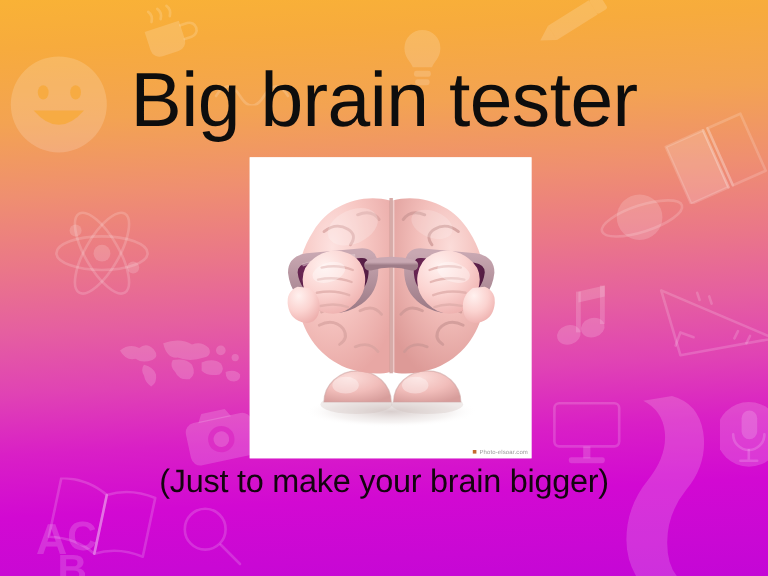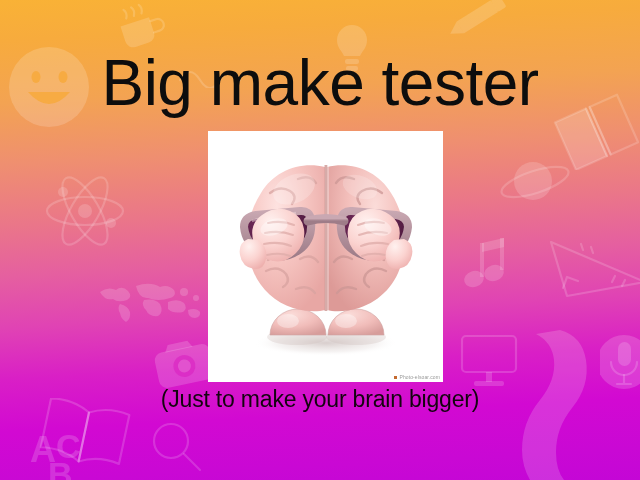--- a/index.html
+++ b/index.html
@@ -88,21 +88,21 @@
     vertical-align: middle;
   }
 
   
   #subtitle {
     position: absolute;
     left: 0;
     right: 0;
     top: 386px;
     text-align: center;
-    font-size: 23px;
+    font-size: 27px;
     font-weight: 300;
     color: #14040f;
     letter-spacing: -0.2px;
     white-space: nowrap;
   }
 </style>
 </head>
 <body>
 
 <div id="slide">
@@ -234,21 +234,21 @@
     </svg>
 
     <svg style="left:28px; top:428px;" width="90" height="60" viewBox="0 0 90 60">
       <text x="2" y="34" class="doodle-fill" style="font-family:'Liberation Sans',sans-serif; font-size:36px; font-weight:700;">A</text>
       <text x="28" y="30" class="doodle-fill" style="font-family:'Liberation Sans',sans-serif; font-size:34px; font-weight:700;">C</text>
       <text x="20" y="58" class="doodle-fill" style="font-family:'Liberation Sans',sans-serif; font-size:34px; font-weight:700;">B</text>
     </svg>
 
   </div>
 
-  <div id="title">Big make tester</div>
+  <div id="title">Big brain tester</div>
 
   <div id="picture-frame">
 
     <svg id="brain-photo" viewBox="0 0 235 251" preserveAspectRatio="xMidYMid meet">
       <defs>
         <radialGradient id="gLobe" cx="38%" cy="28%" r="78%">
           <stop offset="0%" stop-color="#fde2e0"></stop>
           <stop offset="45%" stop-color="#f7c7c3"></stop>
           <stop offset="100%" stop-color="#e8a7a4"></stop>
         </radialGradient>

